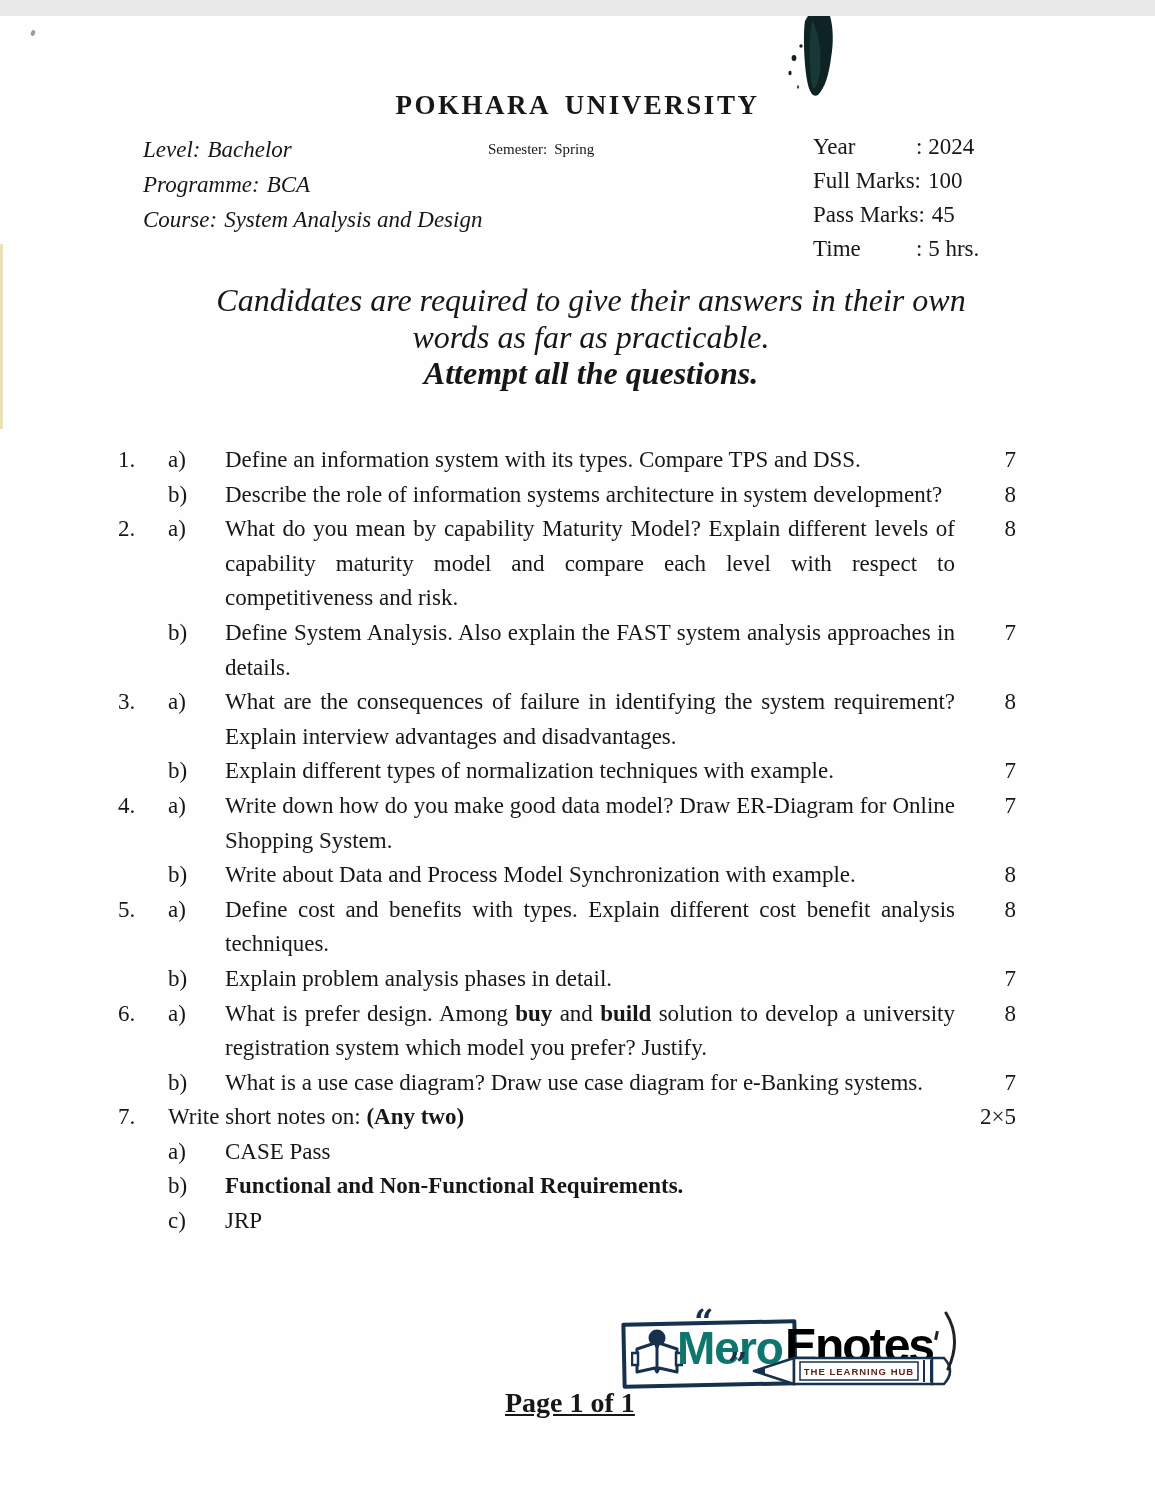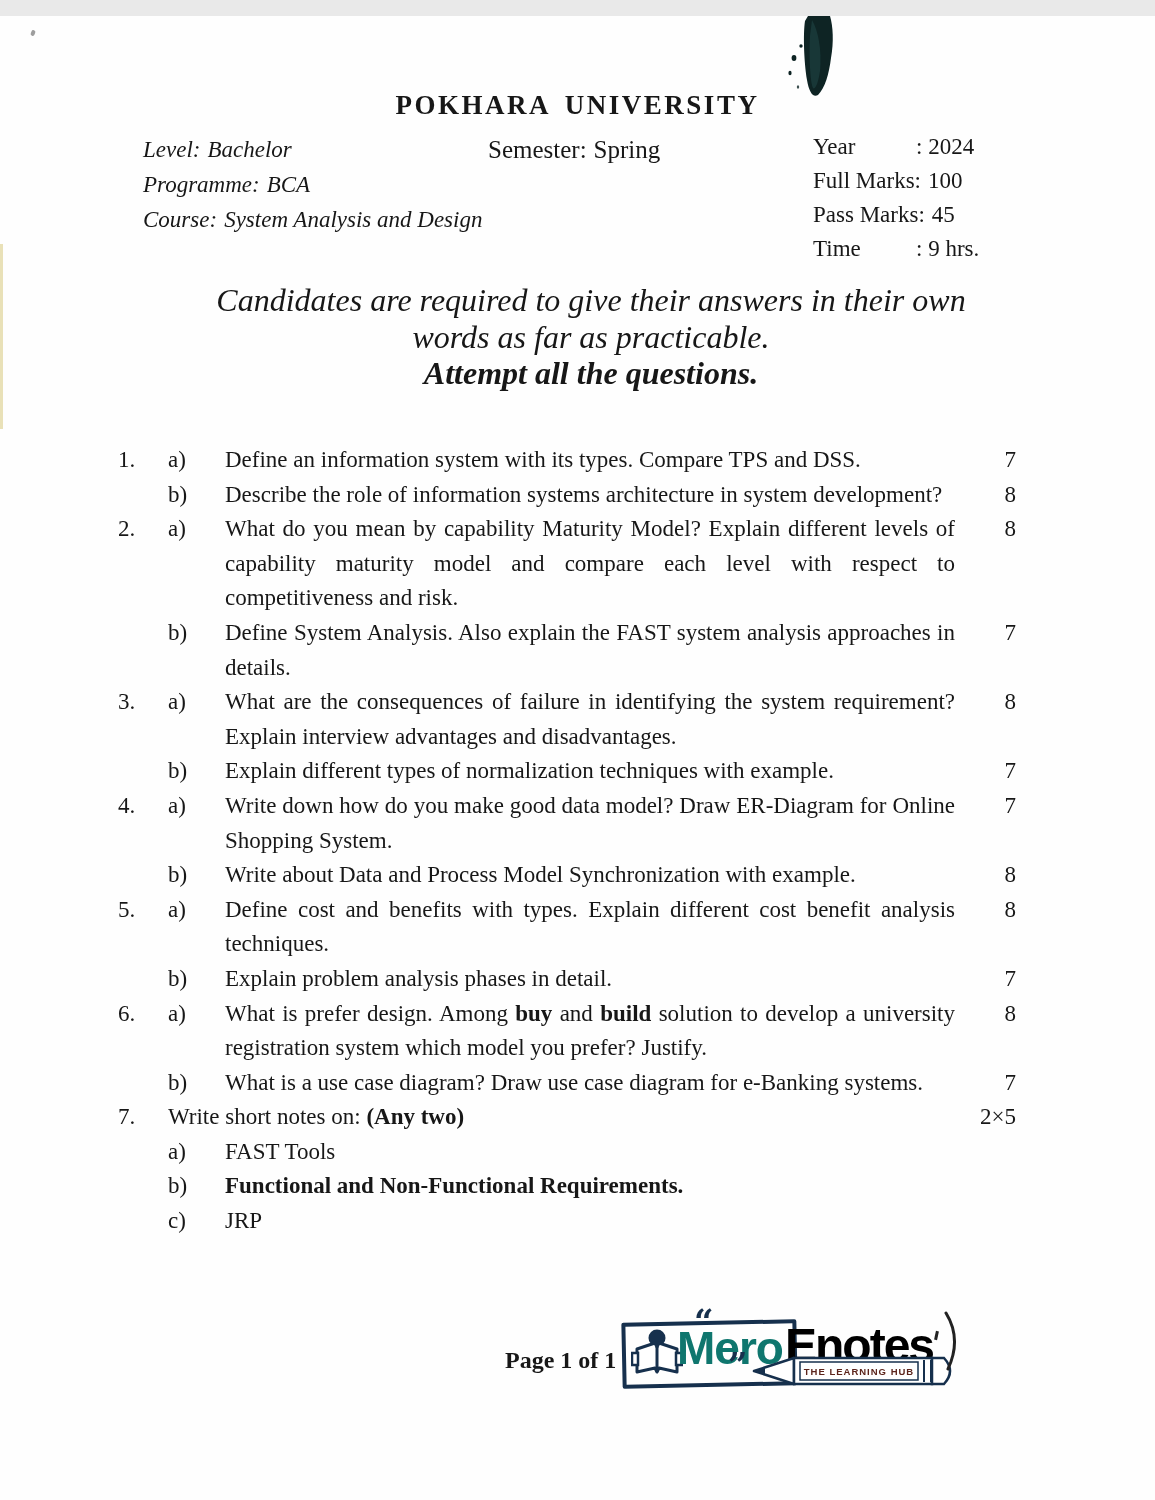--- a/index.html
+++ b/index.html
@@ -10,41 +10,41 @@
   }
   
   .ink-blot{position:absolute;left:782px;top:0;width:62px;height:95px;}
   .corner-speck{position:absolute;left:31px;top:14px;width:4px;height:6px;background:#6a6a6a;opacity:.65;border-radius:2px;transform:rotate(20deg);}
   .edge-strip{position:absolute;left:0;top:228px;width:3px;height:185px;background:#dfd49a;opacity:.7;}
 
   
   .title{position:absolute;left:0;top:74px;width:100%;text-align:center;
     font-size:27px;font-weight:bold;letter-spacing:2.5px;word-spacing:6px;}
   .info-left{position:absolute;left:143px;top:116px;font-size:23px;line-height:35px;white-space:nowrap;font-style:italic;}
-  .info-mid{position:absolute;left:488px;top:116px;font-size:25px;line-height:35px;white-space:nowrap;}
+  .info-mid{position:absolute;left:488px;top:116px;font-size:15px;line-height:35px;white-space:nowrap;}
   .info-right{position:absolute;left:813px;top:114px;font-size:23px;line-height:34px;white-space:nowrap;}
   .info-row{display:flex;}
   .info-row .lbl{margin-right:7px;}
   .info-right .lbl.wide{width:103px;margin-right:0;}
 
   
   .instructions{position:absolute;left:200px;top:266px;width:782px;
     font-style:italic;font-size:32px;line-height:36.5px;text-align:center;}
   .instructions p{margin:0;}
   .instructions p.strong{font-weight:bold;}
 
   
   .questions{position:absolute;left:118px;top:427px;width:912px;font-size:23px;line-height:34.6px;}
   .qrow{display:grid;grid-template-columns:50px 57px 730px 75px;align-items:start;}
   .qrow.span-row{grid-template-columns:50px 787px 75px;}
   .qtext{text-align:justify;}
   .qmarks{text-align:right;padding-right:14px;}
 
   
-  .page-num{position:absolute;left:505px;top:1331px;font-size:24px;font-weight:bold;}
+  .page-num{position:absolute;left:505px;top:1371px;font-size:28px;font-weight:bold;text-decoration:underline;}
   .logo{position:absolute;left:622px;top:1295px;width:342px;height:90px;font-family:"Liberation Sans", sans-serif;}
   .logo .box{position:absolute;left:0;top:10px;width:167px;height:58px;border:4px solid #16304d;transform:rotate(-1.2deg);border-radius:2px;}
   .logo .quote-open{position:absolute;left:72px;top:-10px;font-size:34px;font-weight:bold;color:#16304d;font-family:"DejaVu Serif", serif;}
   .logo .quote-close{position:absolute;left:106px;top:34px;font-size:34px;font-weight:bold;color:#16304d;font-family:"DejaVu Serif", serif;}
   .logo .reader{position:absolute;left:9px;top:16px;}
   .logo .mero{position:absolute;left:55px;top:10px;font-size:46px;font-weight:bold;color:#0f766e;letter-spacing:-1px;}
   .logo .enotes{position:absolute;left:163px;top:7px;font-size:48px;font-weight:bold;color:#000000;letter-spacing:-2px;}
   .logo .pencil{position:absolute;left:130px;top:44px;}
   .logo .paren{position:absolute;left:320px;top:0;}
   .logo .tick{position:absolute;left:313px;top:20px;width:3px;height:9px;background:#222;transform:rotate(12deg);}
@@ -97,21 +97,21 @@
     <div class="info-row">
       <span class="lbl">Full Marks:</span>
       <span class="val">100</span>
     </div>
     <div class="info-row">
       <span class="lbl">Pass Marks:</span>
       <span class="val">45</span>
     </div>
     <div class="info-row">
       <span class="lbl wide">Time</span>
-      <span class="val">: 9 hrs.</span>
+      <span class="val">: 5 hrs.</span>
     </div>
   </div>
 
   <div class="instructions">
     <p>Candidates are required to give their answers in their own words as far as practicable.</p>
     <p class="strong">Attempt all the questions.</p>
   </div>
 
   <div class="questions">
       <div class="qrow">
@@ -188,21 +188,21 @@
     </div>
       <div class="qrow span-row">
       <div class="qnum">7.</div>
 
       <div class="qtext"><span>Write short notes on: </span><span style="font-weight: bold;">(Any two)</span></div>
       <div class="qmarks">2×5</div>
     </div>
       <div class="qrow">
       <div class="qnum"></div>
       <div class="qletter">a)</div>
-      <div class="qtext"><span>FAST Tools</span></div>
+      <div class="qtext"><span>CASE Pass</span></div>
       <div class="qmarks"></div>
     </div>
       <div class="qrow">
       <div class="qnum"></div>
       <div class="qletter">b)</div>
       <div class="qtext"><span style="font-weight: bold;">Functional and Non-Functional Requirements.</span></div>
       <div class="qmarks"></div>
     </div>
       <div class="qrow">
       <div class="qnum"></div>

